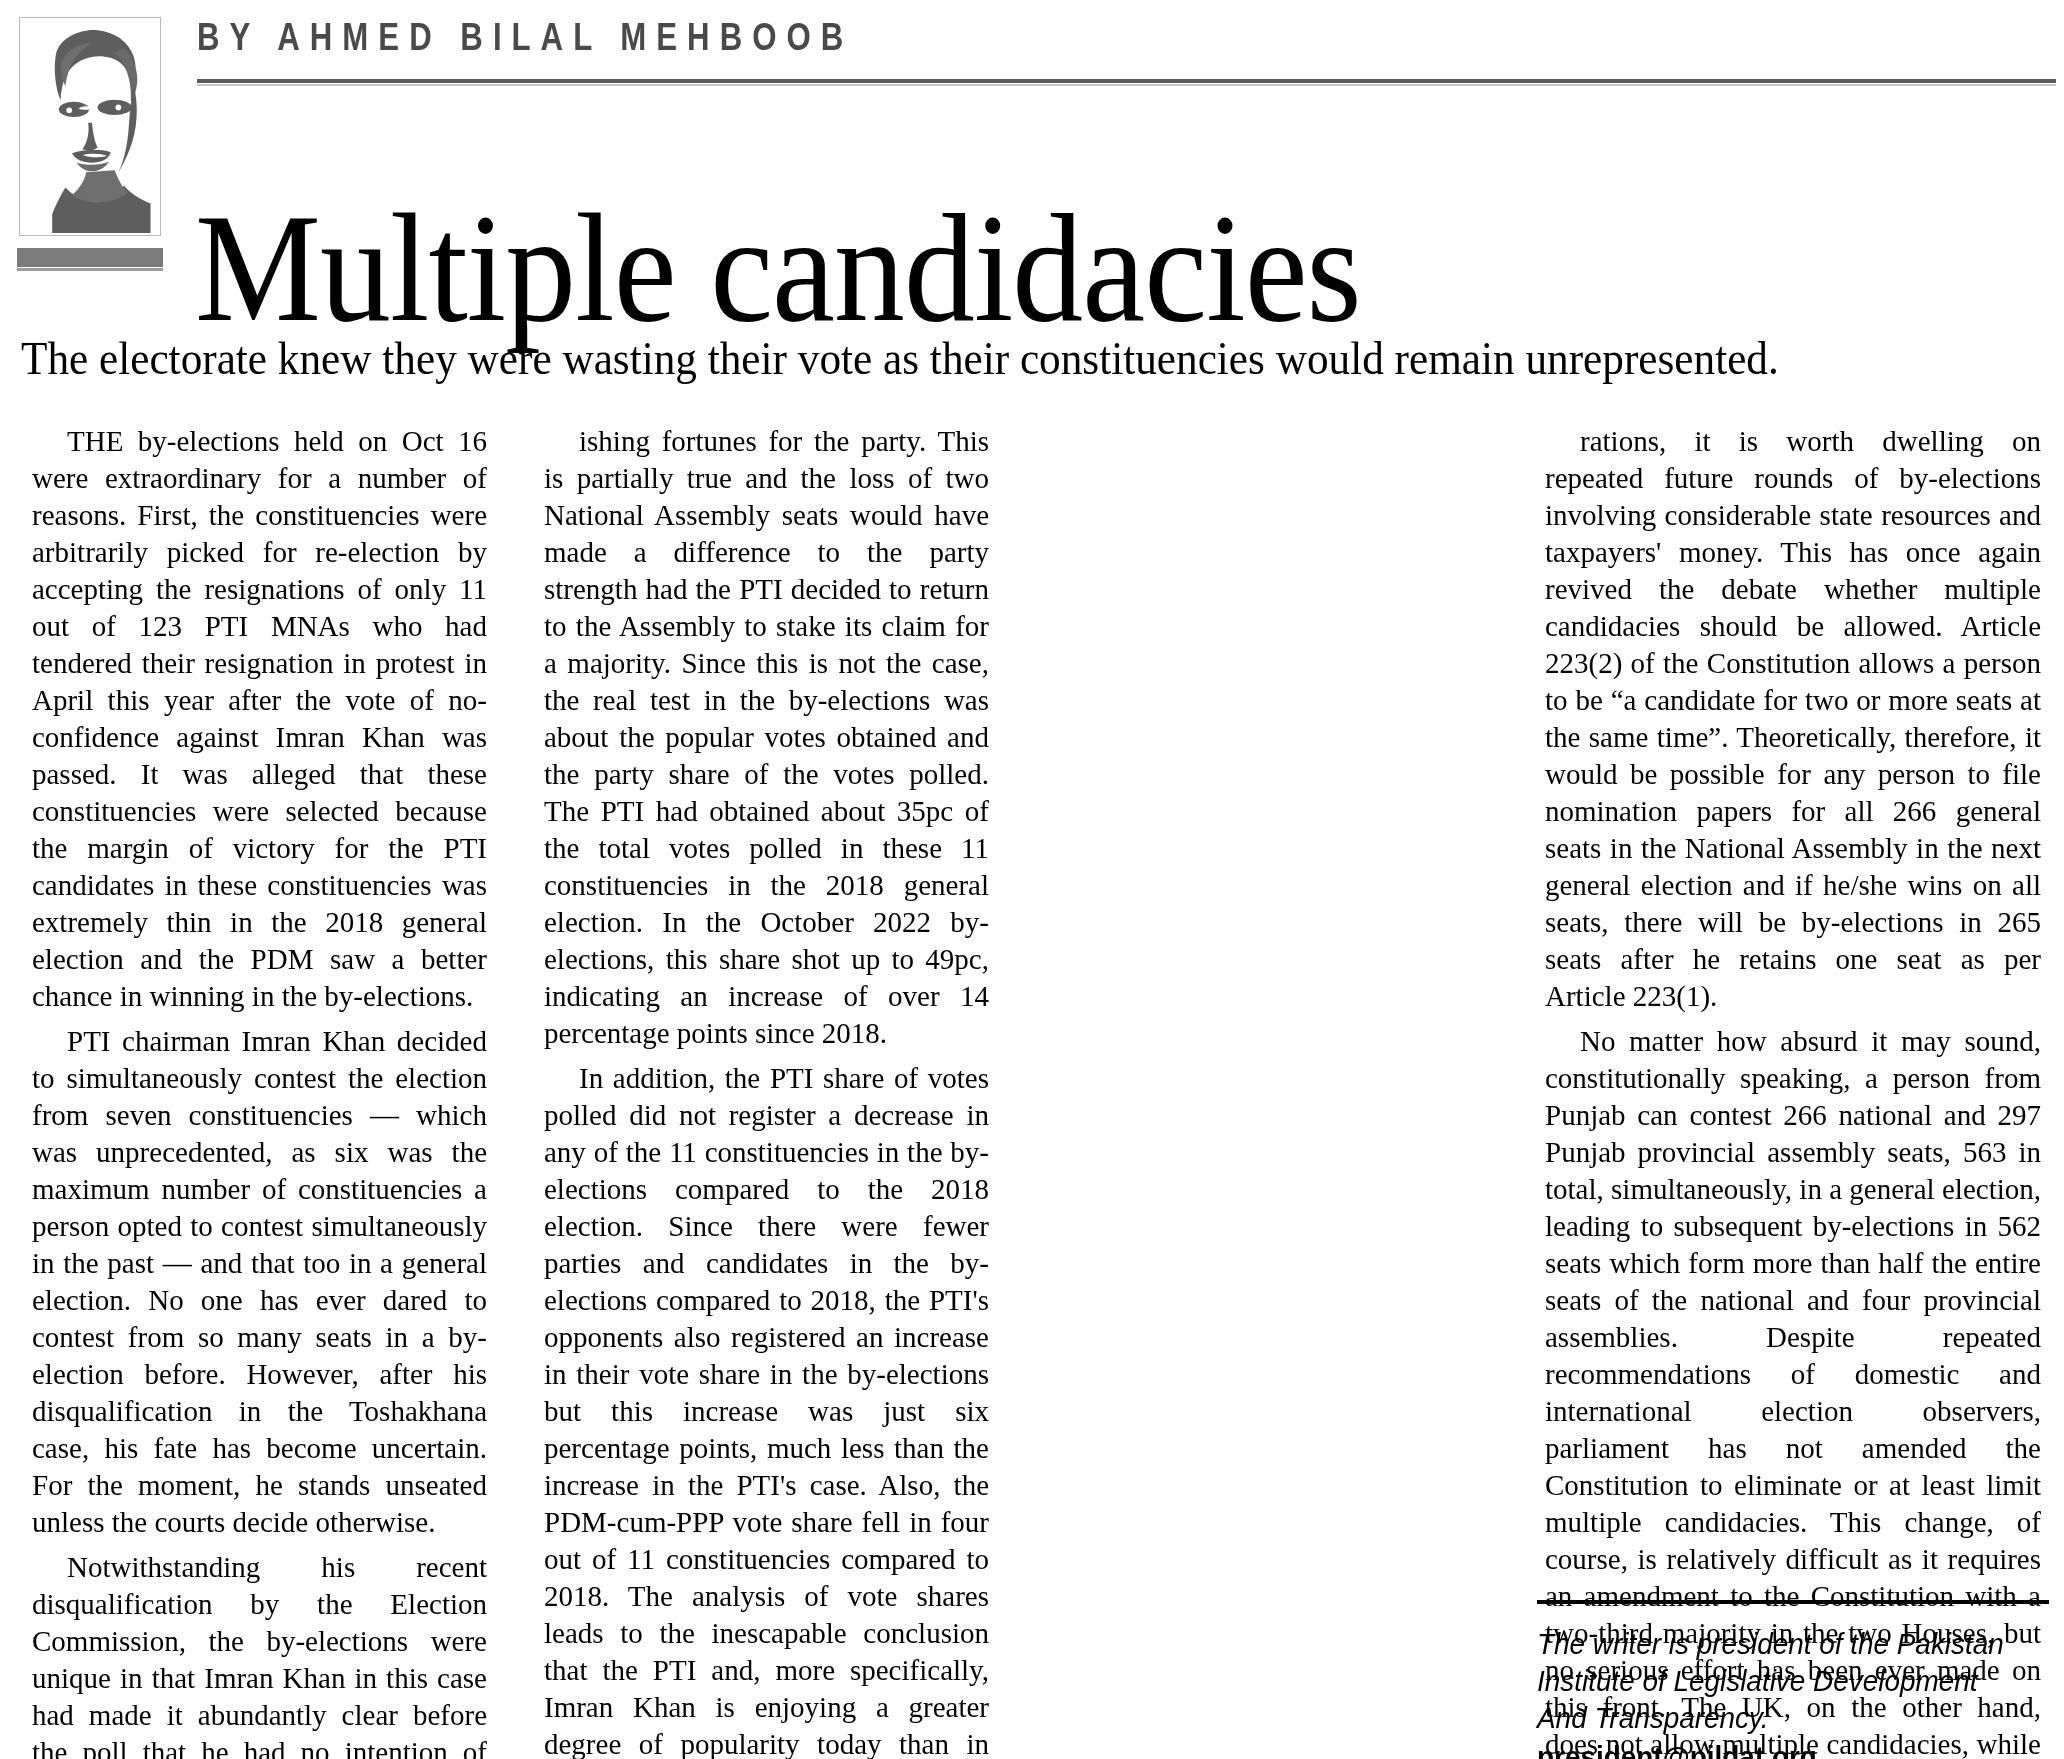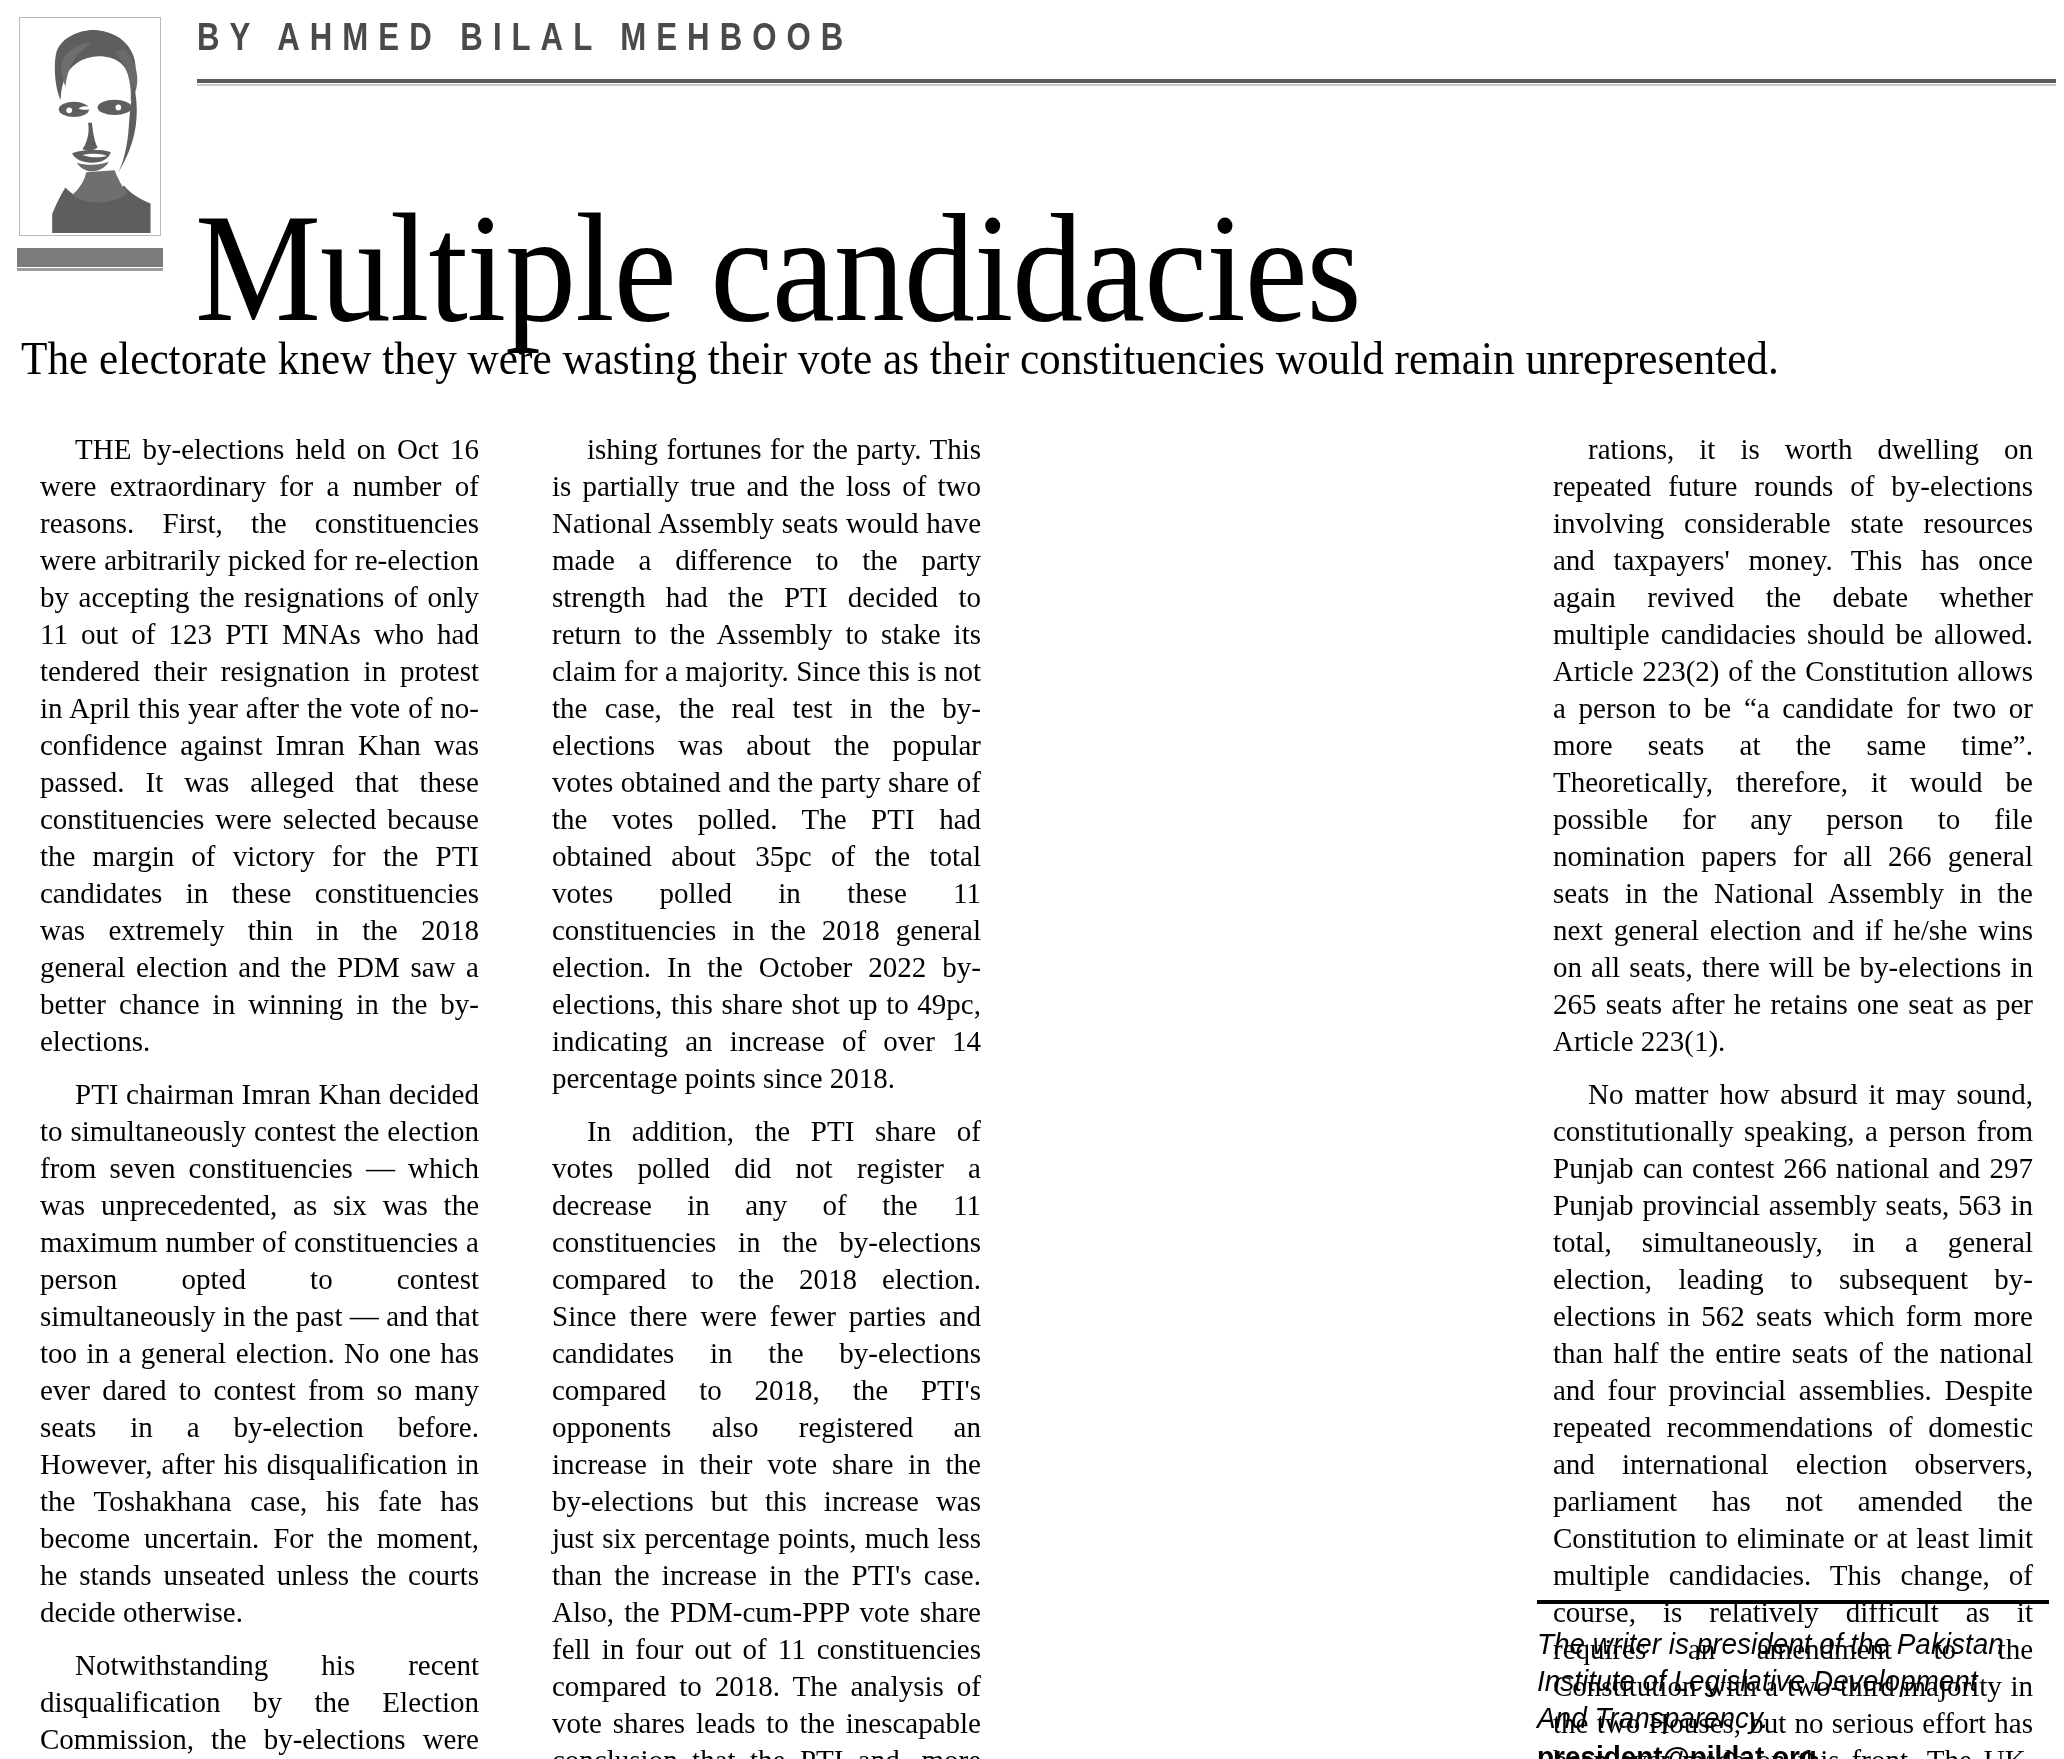--- a/index.html
+++ b/index.html
@@ -66,21 +66,21 @@
   .col{
     position:absolute;top:0;
     font-family:"Liberation Serif",serif;
     font-size:29px;
     line-height:37px;
     text-align:justify;
     text-justify:inter-word;
     color:#000;
     -moz-hyphens:none;hyphens:none;
   }
-  .col p{margin:16px;text-indent:35px;}
+  .col p{margin:8px;text-indent:35px;}
   .col p:first-child{text-indent:35px;}
   #col1{left:24px;width:471px;}
   #col2{left:536px;width:461px;}
 
   
   #colR{left:1537px;width:512px;}
 
   
   .footer{
     position:absolute;left:1537px;top:1600px;width:512px;

